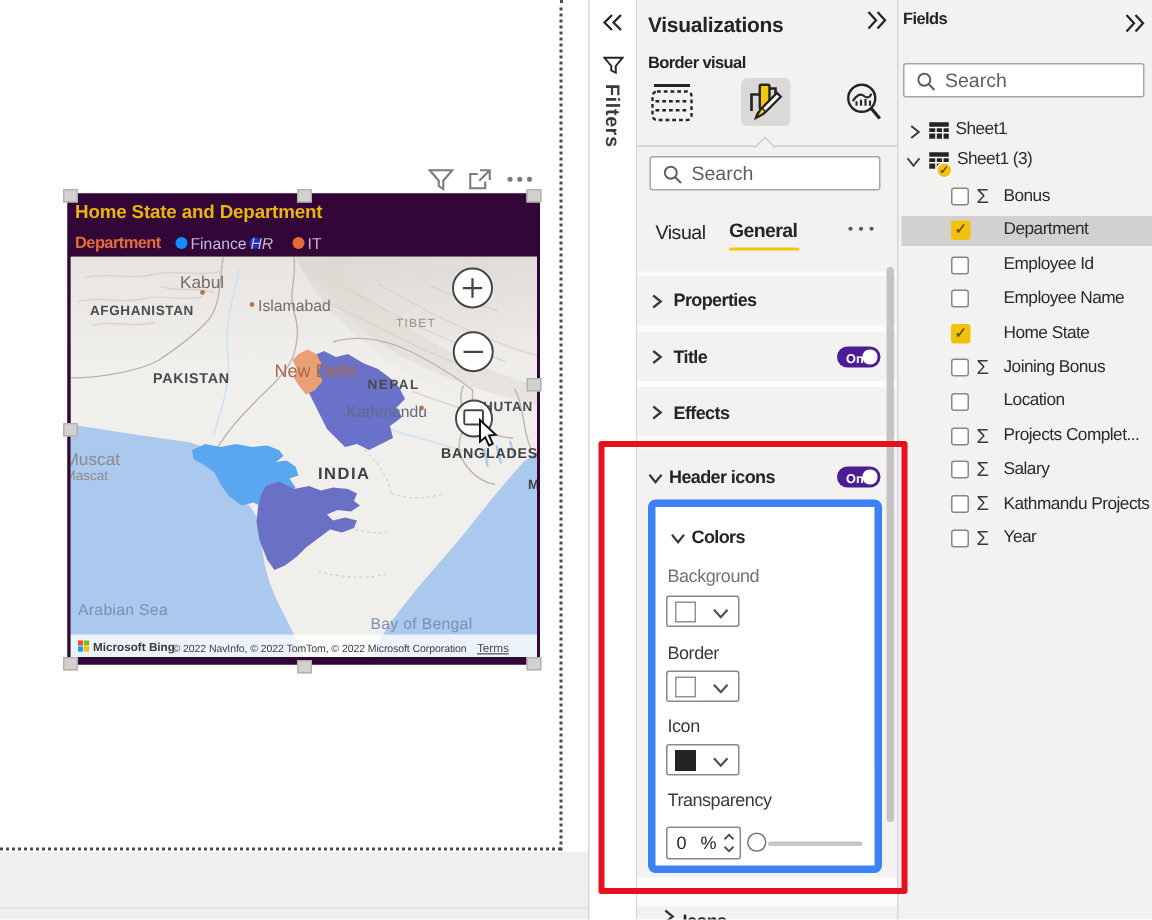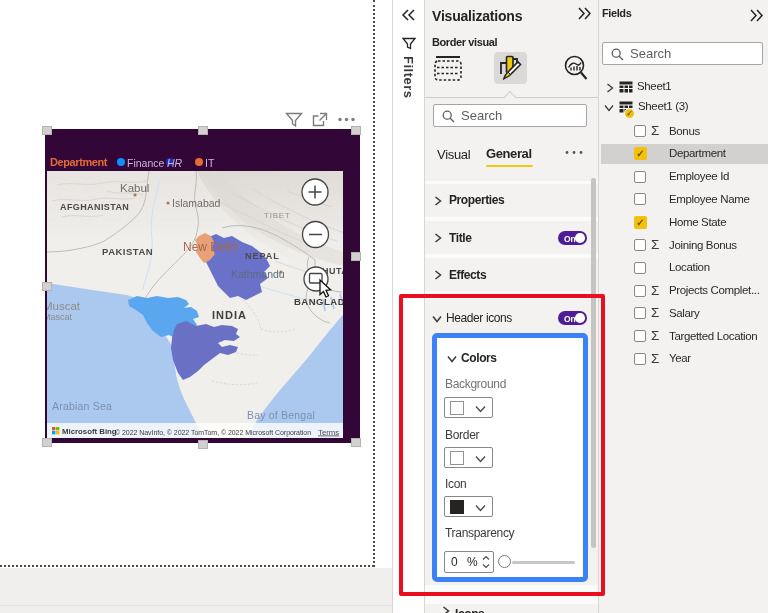--- a/index.html
+++ b/index.html
@@ -33,28 +33,29 @@
     <path d="M41 3 L34.5 9.5"></path>
   </g>
   <g fill="#7e7c7a">
     <circle cx="55" cy="8.5" r="1.7"></circle>
       <circle cx="61.5" cy="8.5" r="1.7"></circle>
       <circle cx="68" cy="8.5" r="1.7"></circle>
   </g>
 </svg>
 
 <div class="abs" style="left:45px;top:129px;width:315px;height:314px;box-sizing:border-box;border:2px solid #330638;background:#330638;">
+  <div class="abs" style="left:3px;top:2.5px;font-size:12.5px;font-weight:bold;color:#e7b60e;letter-spacing:-0.1px;">Home State and Department</div>
   <div class="abs" style="left:3px;top:25px;font-size:11px;font-weight:bold;letter-spacing:-0.4px;color:#e66c37;">Department</div>
   <div class="abs" style="left:70px;top:27px;width:8px;height:8px;border-radius:50%;background:#118DFF;"></div>
   <div class="abs" style="left:80px;top:25.5px;font-size:10.5px;color:#c9b7d6;">Finance</div>
   <div class="abs" style="left:119px;top:27px;width:8px;height:8px;border-radius:50%;background:#1c2fc0;"></div>
   <div class="abs" style="left:120px;top:25.5px;font-size:10.5px;color:#c9b7d6;font-style:italic;">HR</div>
   <div class="abs" style="left:148px;top:27px;width:8px;height:8px;border-radius:50%;background:#e66c37;"></div>
   <div class="abs" style="left:158px;top:25.5px;font-size:10.5px;color:#c9b7d6;">IT</div>
-  <div class="abs" id="mapholder" style="left:0px;top:40px;width:248px;height:267px;background:#737373;overflow:hidden;padding-left:48px;">
+  <div class="abs" id="mapholder" style="left:0px;top:40px;width:311px;height:267px;background:#737373;overflow:hidden;">
     <svg width="311" height="267" viewBox="0 0 311 267" xmlns="http://www.w3.org/2000/svg" style="position:absolute;left:0;top:0;">
   <rect x="0" y="0" width="311" height="267" fill="#f0efec"></rect>
 
   <defs>
     <linearGradient id="gTop" x1="0" y1="0" x2="0" y2="1">
       <stop offset="0" stop-color="#e6e3df" stop-opacity="0.9"></stop>
       <stop offset="0.7" stop-color="#e9e6e2" stop-opacity="0.45"></stop>
       <stop offset="1" stop-color="#efedea" stop-opacity="0"></stop>
     </linearGradient>
     <linearGradient id="gHim" x1="0" y1="0" x2="0.25" y2="1">
@@ -252,21 +253,21 @@
   <div class="abs" style="left:0;top:253.5px;width:173px;height:4.5px;background:#fbfbfa;"></div>
   <svg class="abs" style="left:9px;top:270px;" width="8" height="10" viewBox="0 0 8 10">
       <path d="M1.5 1 L6.5 5 L1.5 9" stroke="#3b3a39" stroke-width="1.5" fill="none"></path>
     </svg>
   <div class="abs" style="left:24px;top:267.5px;font-size:12px;font-weight:bold;letter-spacing:-0.4px;color:#252423;">Effects</div>
   <div class="abs" style="left:0;top:291px;width:173px;height:8px;background:#fbfbfa;"></div>
 
   <svg class="abs" style="left:7px;top:314.5px;" width="10" height="8" viewBox="0 0 10 8">
       <path d="M1 1.5 L5 6.5 L9 1.5" stroke="#3b3a39" stroke-width="1.5" fill="none"></path>
     </svg>
-  <div class="abs" style="left:21px;top:311px;font-size:12px;font-weight:normal;letter-spacing:-0.4px;color:#252423;">Header icons</div>
+  <div class="abs" style="left:21px;top:311px;font-size:12px;font-weight:bold;letter-spacing:-0.4px;color:#252423;">Header icons</div>
   <div class="tgl" style="left:133px;top:311px;">
       <span class="on">On</span>
       <span class="knob"></span>
     </div>
 
   <div class="abs" style="left:7px;top:333px;width:156px;height:249px;background:#fff;border:5px solid #3b82f6;border-radius:5px;box-sizing:border-box;">
     <svg class="abs" style="left:10px;top:17px;" width="10" height="8" viewBox="0 0 10 8">
         <path d="M1 1.5 L5 6.5 L9 1.5" stroke="#3b3a39" stroke-width="1.5" fill="none"></path>
       </svg>
     <div class="abs" style="left:24px;top:13px;font-size:12px;font-weight:bold;letter-spacing:-0.4px;color:#252423;">Colors</div>
@@ -372,19 +373,19 @@
   <div class="cb" style="left:35px;top:261.5px;"></div>
   <div class="flbl" style="left:70px;top:261px;">Location</div>
   <div class="cb" style="left:35px;top:284.5px;"></div>
   <div class="sig" style="left:52px;top:282.5px;">Σ</div>
   <div class="flbl" style="left:70px;top:284px;">Projects Complet...</div>
   <div class="cb" style="left:35px;top:307px;"></div>
   <div class="sig" style="left:52px;top:305px;">Σ</div>
   <div class="flbl" style="left:70px;top:306.5px;">Salary</div>
   <div class="cb" style="left:35px;top:330px;"></div>
   <div class="sig" style="left:52px;top:328px;">Σ</div>
-  <div class="flbl" style="left:70px;top:329.5px;">Targetted Location</div>
+  <div class="flbl" style="left:70px;top:329.5px;">Kathmandu Projects</div>
   <div class="cb" style="left:35px;top:352.5px;"></div>
   <div class="sig" style="left:52px;top:350.5px;">Σ</div>
   <div class="flbl" style="left:70px;top:352px;">Year</div>
 </div>
 
 <div class="abs" style="left:398.5px;top:293.5px;width:206px;height:302.5px;border:4px solid #e8101f;border-radius:2px;box-sizing:border-box;"></div>
 
 </body></html>

